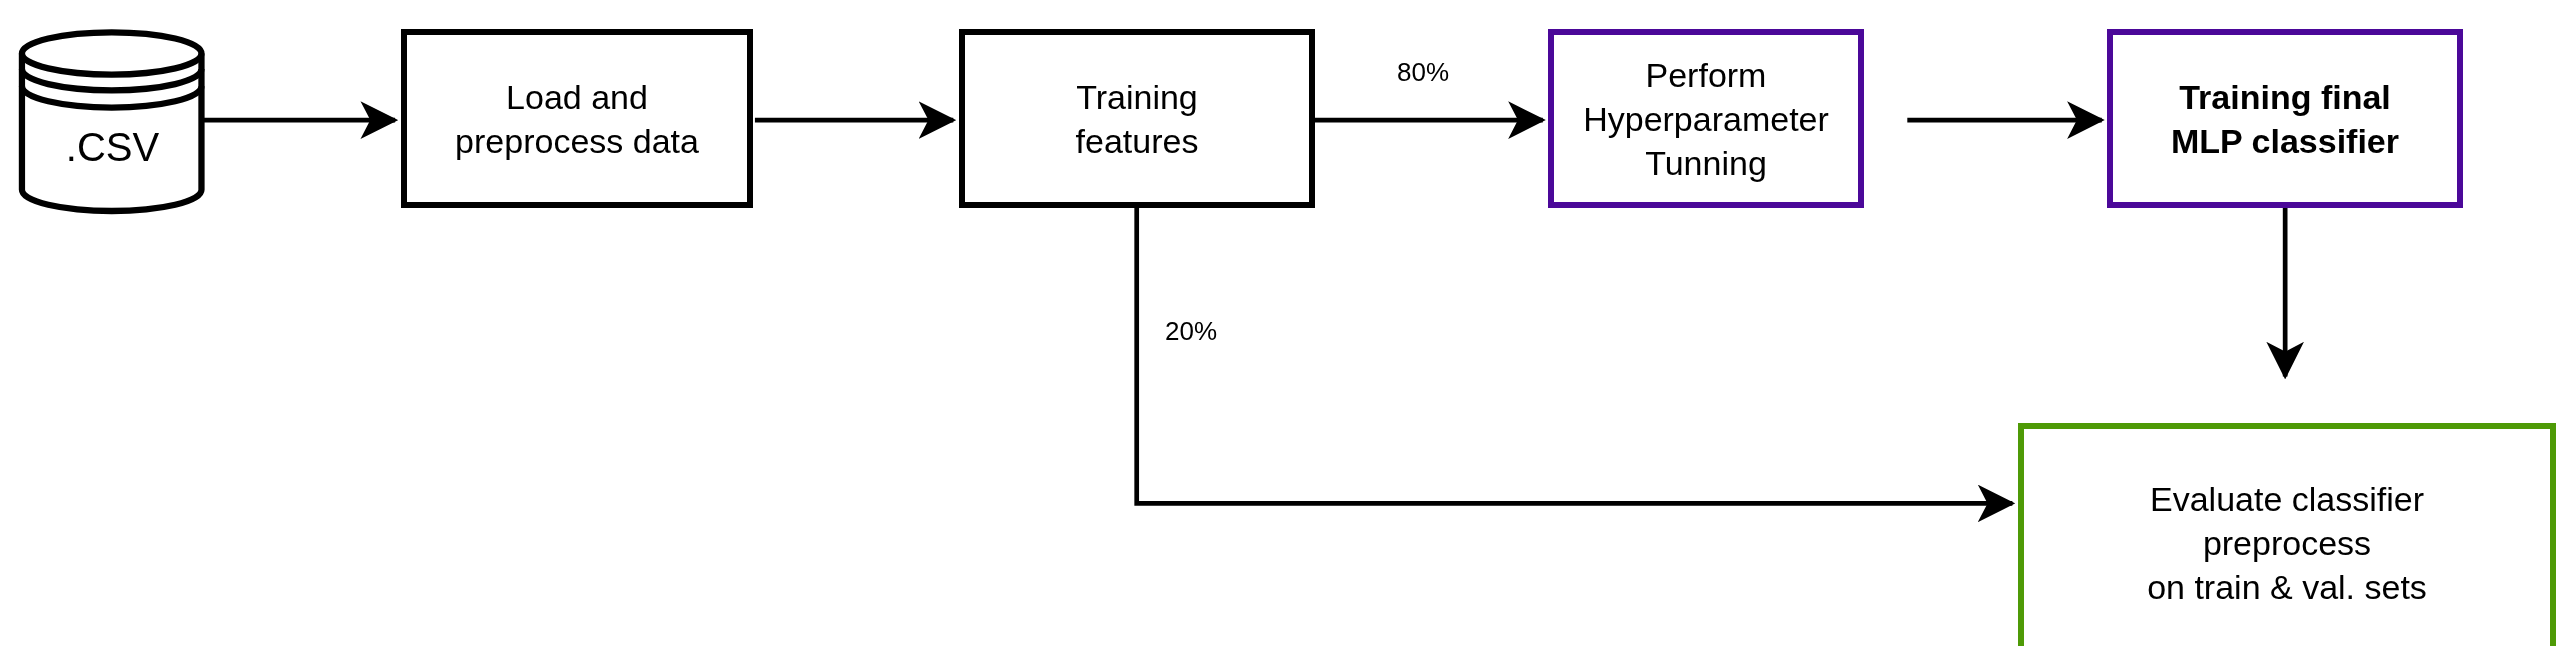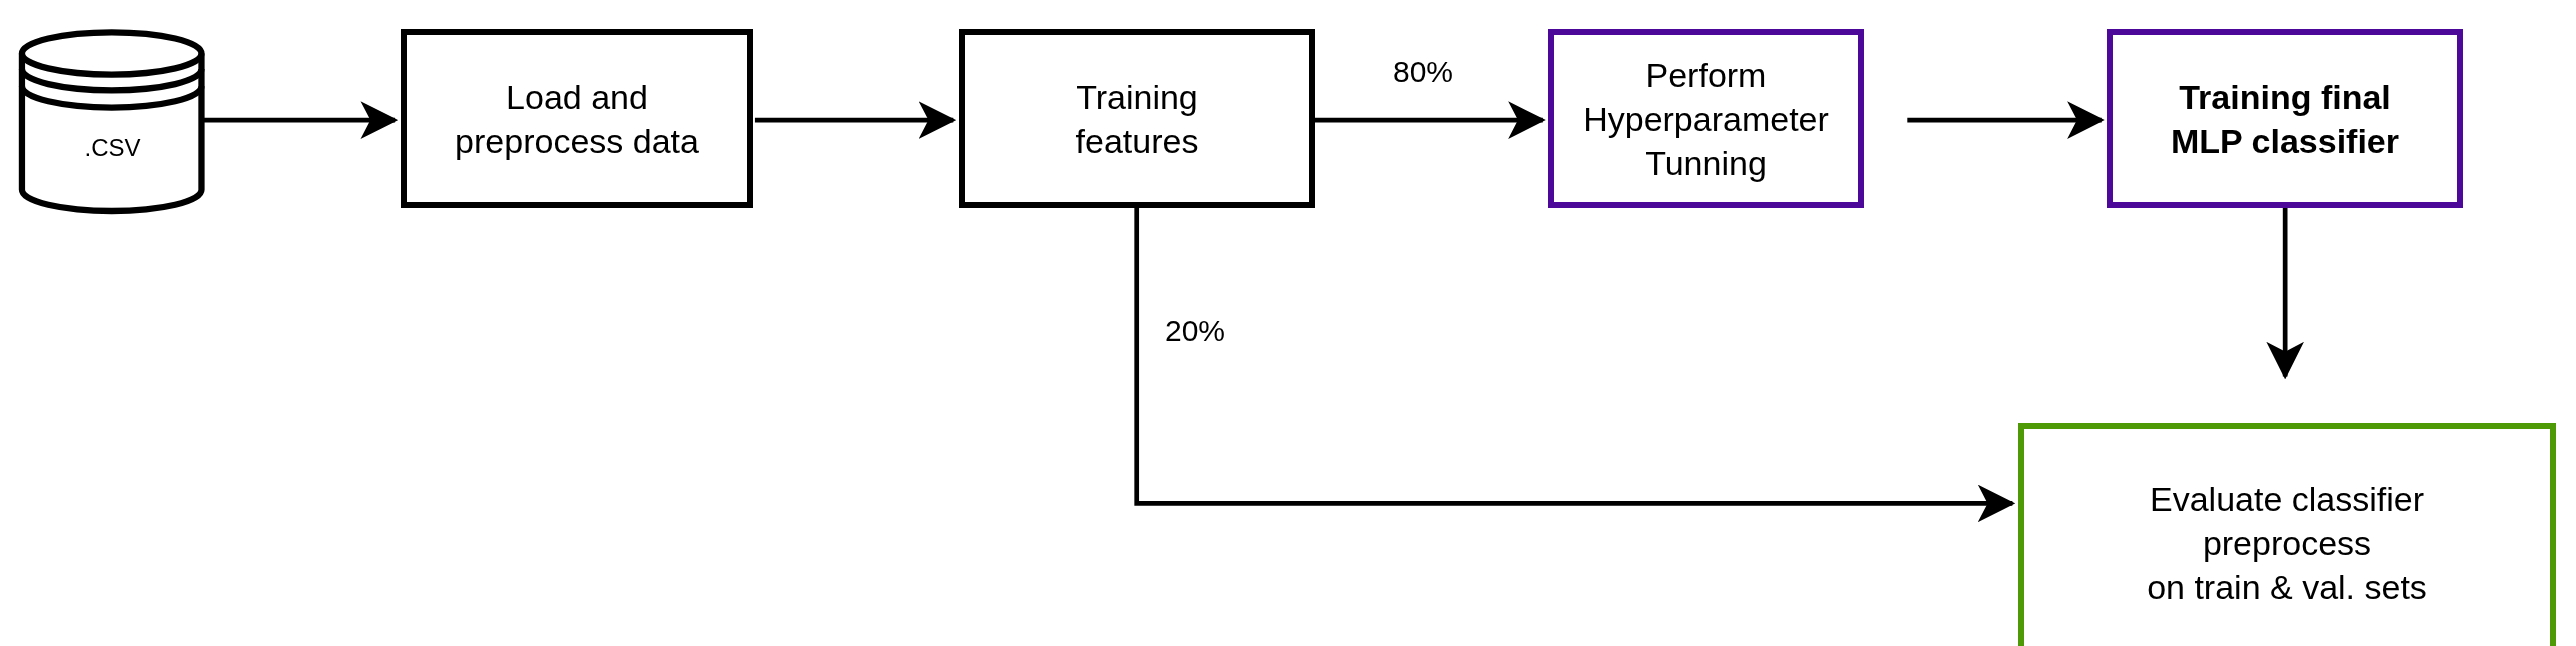--- a/index.html
+++ b/index.html
@@ -40,34 +40,34 @@
   .node--result { border-color: #4e9a06; margin-top: 41px; }
 
   #node-load       { left: 401px;  top: 29px;  width: 352px; height: 179px; }
   #node-normalize  { left: 959px; top: 29px;  width: 356px; height: 179px; }
   #node-tuning     { left: 1548px; top: 29px;  width: 316px; height: 179px; }
   #node-training   { left: 2107px; top: 29px;  width: 356px; height: 179px; font-weight: bold; }
   #node-evaluate   { left: 2018px; top: 382px; width: 538px; height: 240px; }
 
   .edge-label {
     position: absolute;
-    font-size: 30px;
+    font-size: 26px;
     line-height: 38px;
     color: #000000;
   }
   #label-80 { left: 1364px; top: 53px;  width: 118px; text-align: center; }
   #label-20 { left: 1165px; top: 312px; }
 
   #label-csv {
     position: absolute;
     left: 30px;
     top: 127px;
     width: 165px;
     text-align: center;
-    font-size: 24px;
+    font-size: 40px;
     line-height: 41px;
     color: #000000;
   }
 </style>
 </head>
 <body>
 
 <div id="canvas">
 
   <svg id="wires" viewBox="0 0 3286 825" xmlns="http://www.w3.org/2000/svg">

